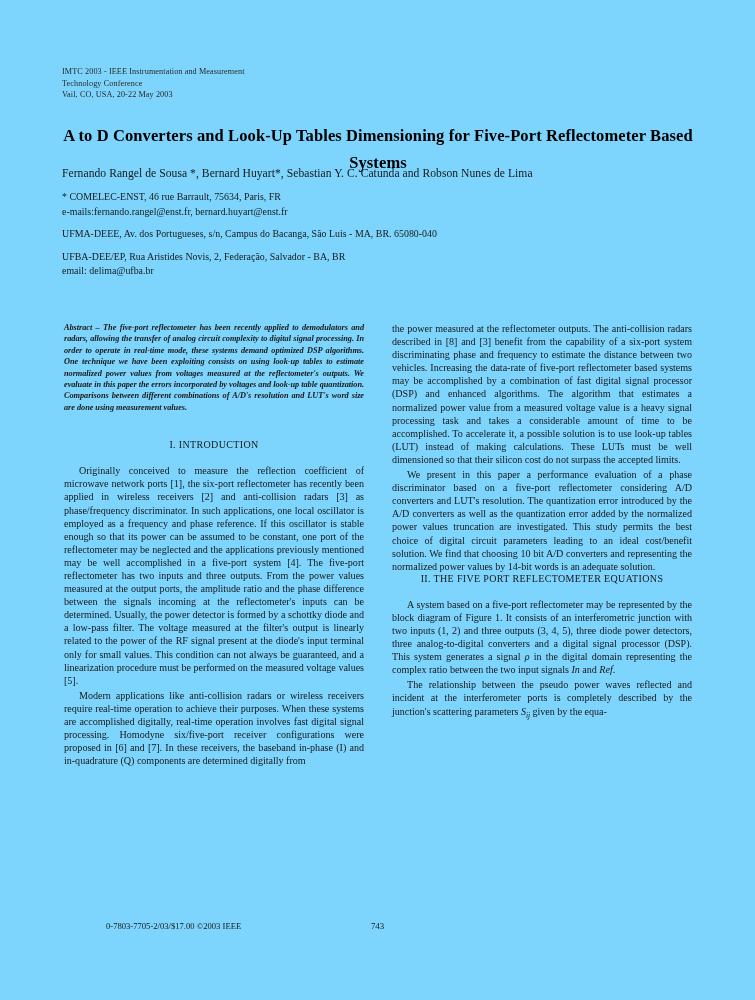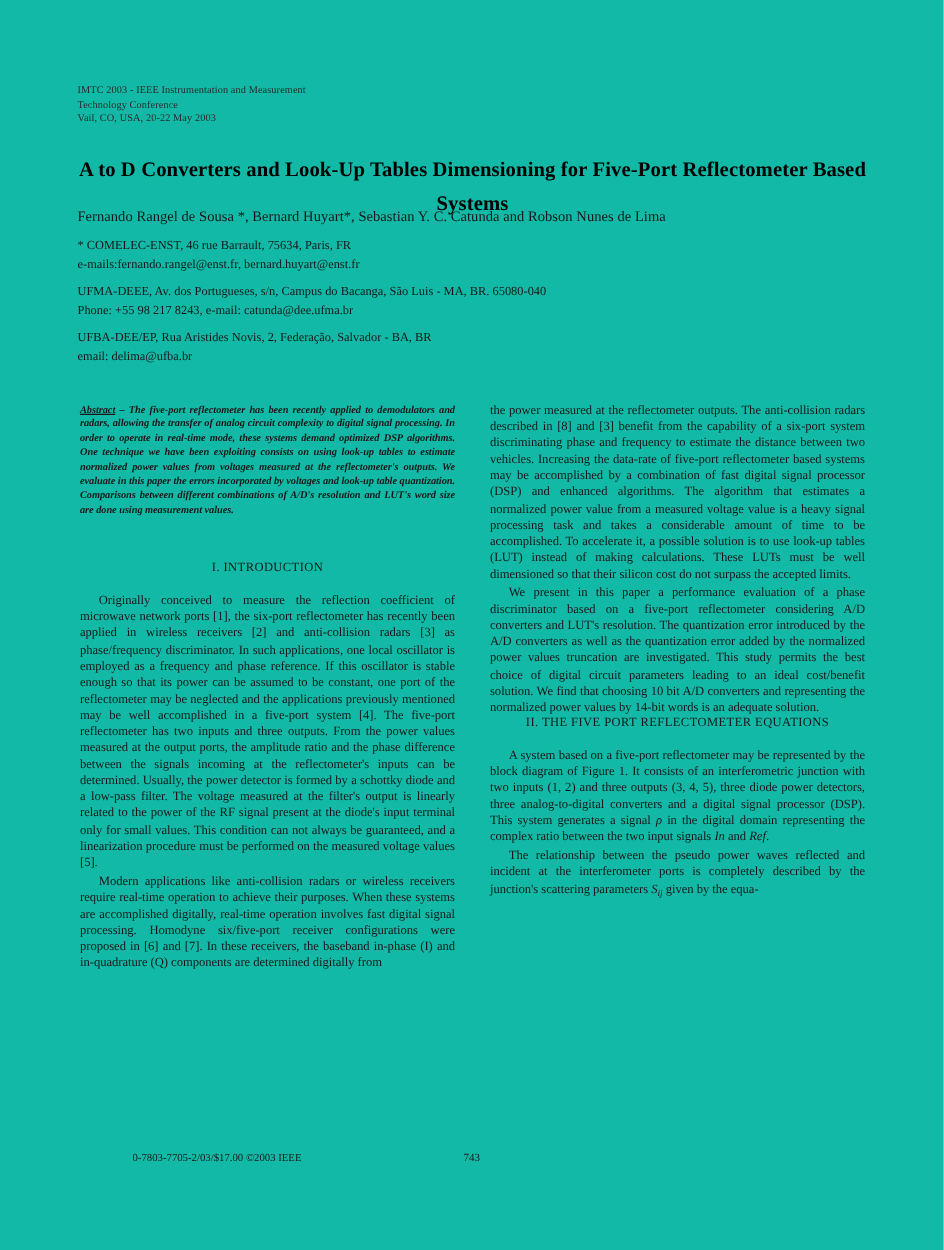--- a/index.html
+++ b/index.html
@@ -4,21 +4,21 @@
 <style>
   html, body {
     margin: 0;
     padding: 0;
     background: #e8e8e8;
   }
   .page {
     position: relative;
     width: 755px;
     height: 1000px;
-    background: #14b8a6;
+    background: #7dd3fc;
     margin: 0 auto;
     overflow: hidden;
     font-family: "Liberation Serif", "DejaVu Serif", serif;
     color: #1a1a1a;
     filter: contrast(1.02);
   }
 
   
   .conf-header {
     position: absolute;
@@ -87,30 +87,29 @@
     line-height: 11.4px;
     font-style: italic;
     font-weight: bold;
     text-align: justify;
     letter-spacing: -0.05px;
     margin-bottom: 4px;
   }
   .abstract .lead {
     font-style: italic;
     font-weight: bold;
-    text-decoration: underline;
   }
 
   .sec-head {
     text-align: center;
     font-size: 10px;
     letter-spacing: 0.35px;
     margin-bottom: 14px;
   }
-  .sec-head.first { margin-top: 36px; }
+  .sec-head.first { margin-top: 26px; }
 
   p.body {
     font-size: 10.1px;
     line-height: 13.1px;
     text-align: justify;
     margin: 0 0 0 0;
     text-indent: 15px;
     letter-spacing: -0.03px;
     -webkit-hyphens: none;
     hyphens: none;
@@ -154,21 +153,20 @@
   <div class="authors-block">
     <div class="authors">Fernando Rangel de Sousa *, Bernard Huyart*, Sebastian Y. C. Catunda  and Robson Nunes de Lima</div>
 
     <div class="affil group">
       <div class="affil-line">* COMELEC-ENST, 46 rue Barrault, 75634, Paris, FR</div>
       <div class="affil-line">e-mails:fernando.rangel@enst.fr, bernard.huyart@enst.fr</div>
     </div>
 
     <div class="affil group">
       <div class="affil-line">UFMA-DEEE, Av. dos Portugueses, s/n, Campus do Bacanga, São Luis - MA, BR. 65080-040</div>
-      <div class="affil-line">Phone: +55 98 217 8243, e-mail: catunda@dee.ufma.br</div>
     </div>
 
     <div class="affil group">
       <div class="affil-line">UFBA-DEE/EP, Rua Aristides Novis, 2, Federação, Salvador - BA, BR</div>
       <div class="affil-line">email: delima@ufba.br</div>
     </div>
   </div>
 
   <div class="cols">
 

